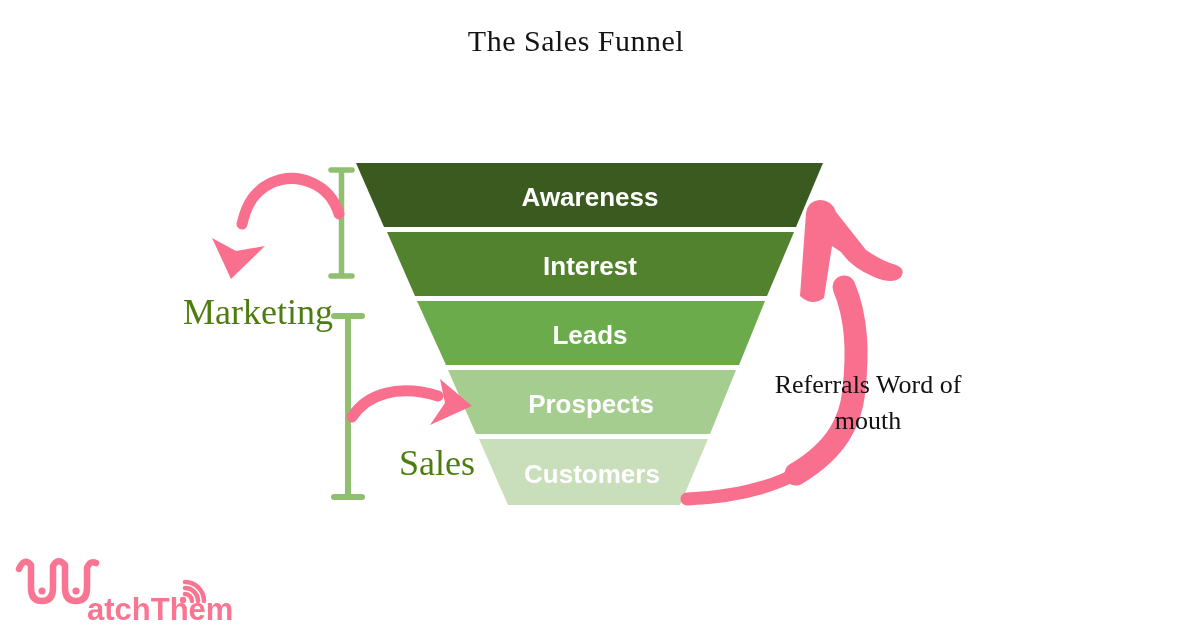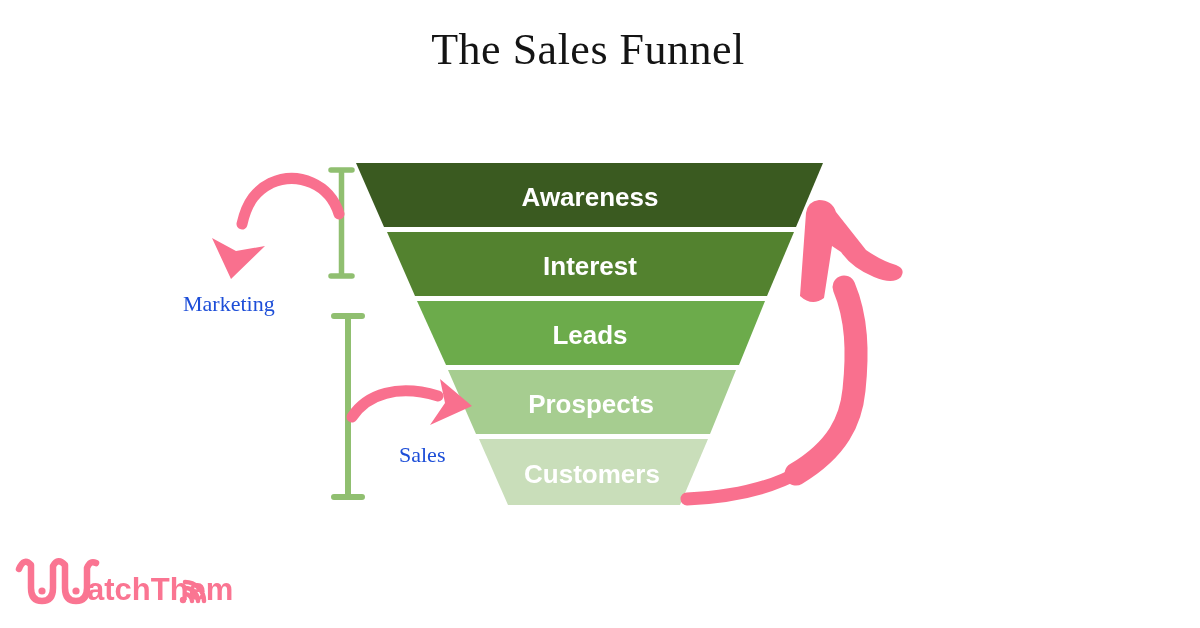--- a/index.html
+++ b/index.html
@@ -5,26 +5,26 @@
   html,body{margin:0;padding:0;background:#ffffff;}
   .canvas{
     position:relative;
     width:1200px;height:628px;
     background:#ffffff;
     overflow:hidden;
     font-family:"Liberation Serif", serif;
   }
   .diagram-svg{position:absolute;left:0;top:0;}
   .title{
-    position:absolute;left:388px;top:24px;width:400px;
-    text-align:center;font-size:44px;letter-spacing:.5px;
+    position:absolute;left:376px;top:24px;width:400px;
+    text-align:center;font-size:30px;letter-spacing:.5px;
     color:#141414;
   }
   .side-label{
-    position:absolute;font-size:22px;color:#1d4ed8;white-space:nowrap;
+    position:absolute;font-size:36px;color:#4d7c0f;white-space:nowrap;
   }
   .marketing-label{left:183px;top:291px;}
   .sales-label{left:399px;top:442px;text-align:right;}
   .referrals-label{
     position:absolute;left:738px;top:367px;width:260px;
     text-align:center;font-size:26px;line-height:36px;color:#111111;
   }
   .tier-label{
     font-family:"Liberation Sans", sans-serif;
     font-weight:bold;font-size:26px;
@@ -87,16 +87,20 @@
       <circle cx="183" cy="600" r="3.2" fill="#FA7592"></circle>
     </g>
   </svg>
 
   <div class="title" style="color: rgb(20, 20, 20);">The Sales Funnel</div>
 
   <div class="side-label marketing-label">Marketing</div>
 
   <div class="side-label sales-label">Sales</div>
 
+  <div class="referrals-label">
+    <div>Referrals Word of</div>
+    <div>mouth</div>
+  </div>
 
-  <div class="logo-text" title="WatchThem" style="color: rgb(250, 117, 146);">atchThem</div>
+  <div class="logo-text" title="WatchThem" style="color: rgb(250, 117, 146); margin-top: 20px;">atchThem</div>
 
 </div>
 
 </body></html>

